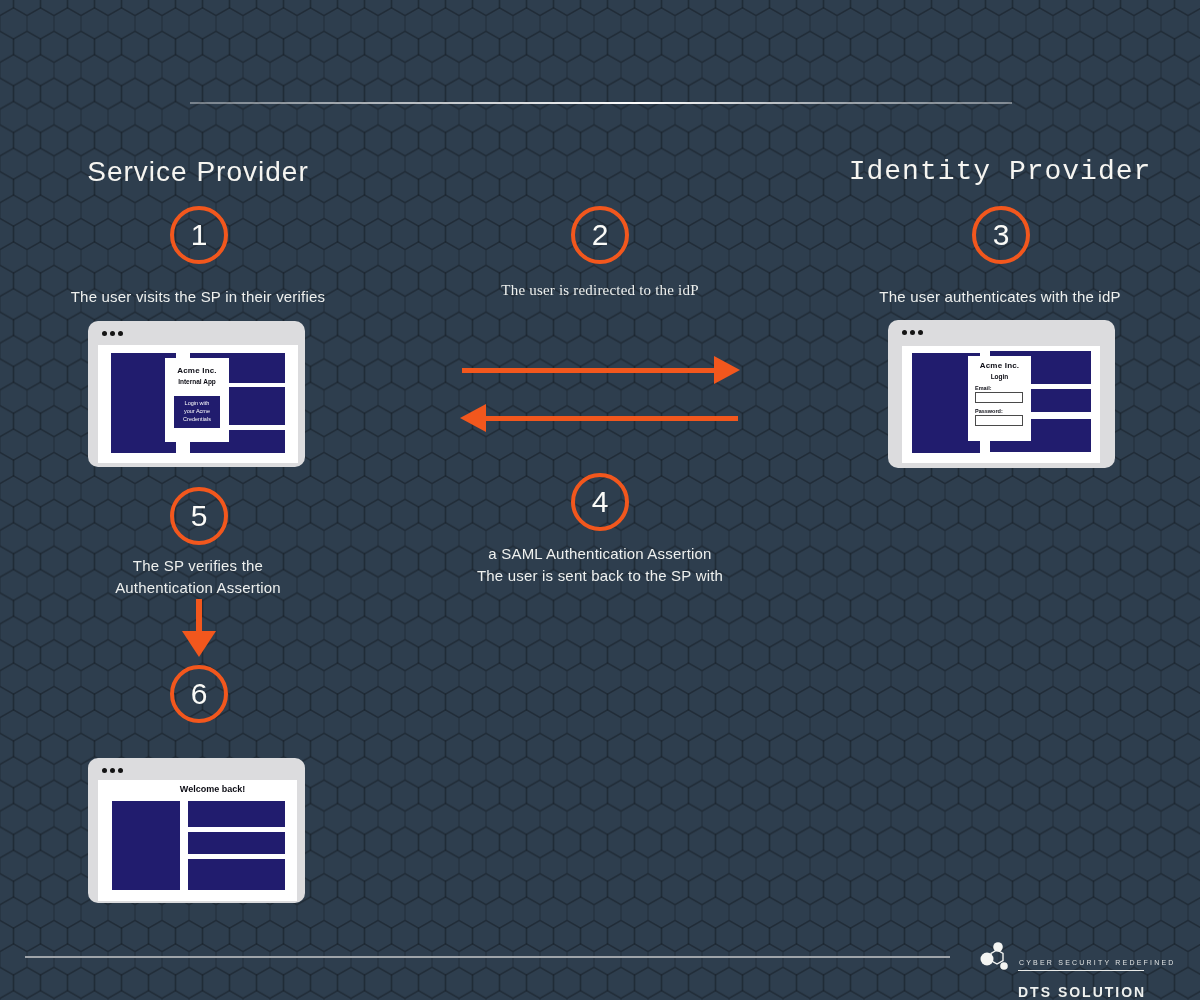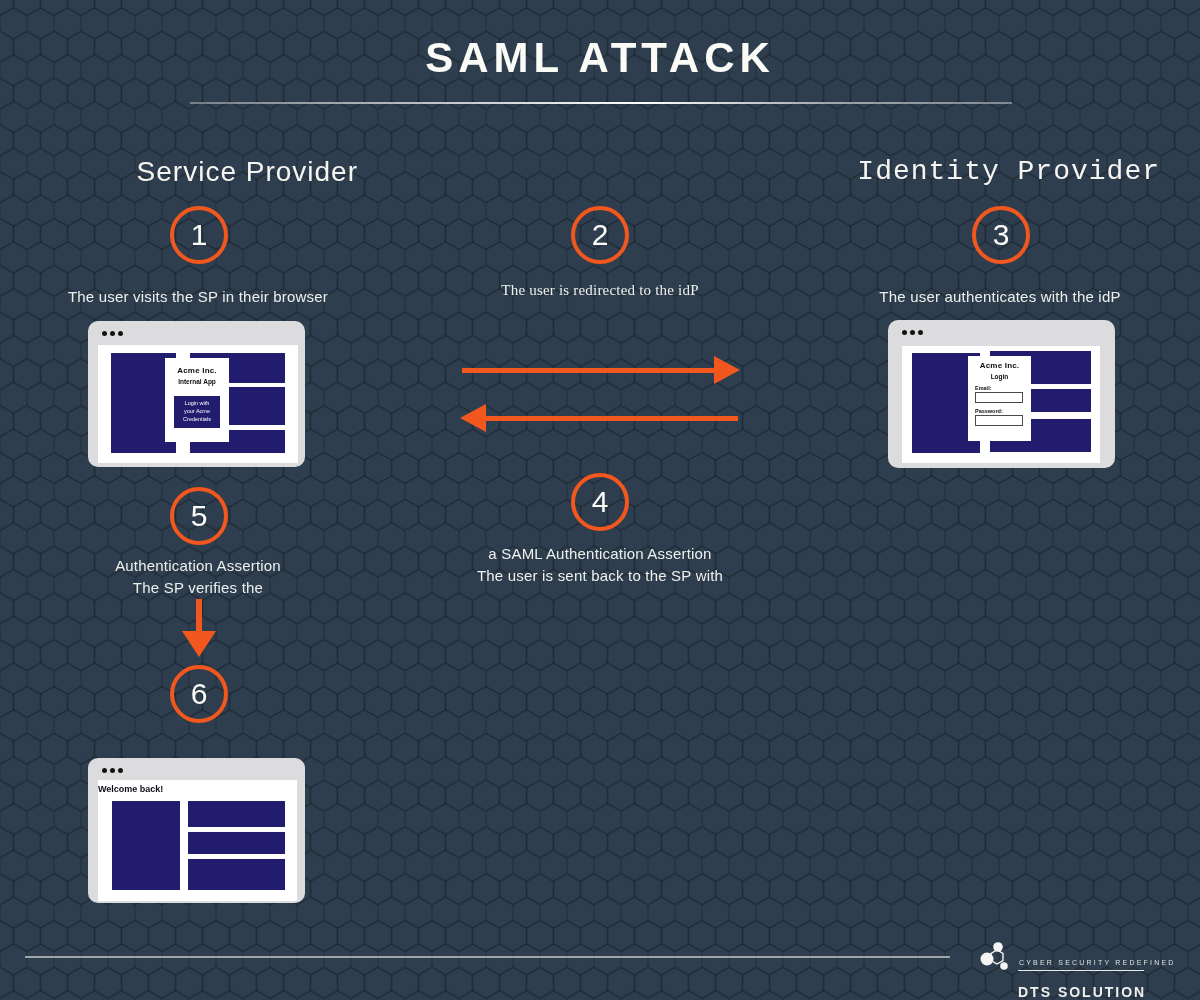--- a/index.html
+++ b/index.html
@@ -12,21 +12,21 @@
   
   .title{
     position:absolute;left:0;top:34px;width:1200px;text-align:center;
     font-size:42px;font-weight:700;letter-spacing:5px;color:#fafaf6;z-index:2;
   }
   .title-divider{
     position:absolute;left:190px;top:102px;width:822px;height:2px;z-index:2;
     background:linear-gradient(90deg,rgba(255,255,255,.35),rgba(255,255,255,.7) 30%,#ffffff 55%,rgba(255,255,255,.55) 78%,rgba(255,255,255,.4));
   }
   .col-heading{
-    position:absolute;width:320px;text-align:right;z-index:2;
+    position:absolute;width:320px;text-align:center;z-index:2;
     font-size:28px;font-weight:500;letter-spacing:1px;color:#f6f5f1;
   }
 
   
   .step-circle{
     position:absolute;width:50px;height:50px;border:4px solid #f2571d;border-radius:50%;
     display:flex;align-items:center;justify-content:center;z-index:2;
     color:#fbfbf8;font-size:30px;font-weight:400;
   }
   .step-text{
@@ -51,21 +51,21 @@
   .panel{position:absolute;background:#ffffff;z-index:3;text-align:center;color:#0c0c14;}
   .panel-title{font-size:8px;font-weight:700;margin-top:8px;letter-spacing:.2px;}
   .panel-sub{font-size:6.5px;font-weight:700;margin-top:3px;}
   .panel-btn{
     margin:11px auto 0 auto;width:46px;background:#211c6e;color:#ffffff;
     font-size:5.5px;line-height:1.45;padding:4px 0;font-weight:400;
   }
   .form{padding:0 7px;text-align:left;}
   .form-label{font-size:5.5px;font-weight:700;margin-top:5px;color:#0c0c14;}
   .form-input{width:46px;height:9px;border:1px solid #4a4a4a;background:#ffffff;margin-top:1px;}
-  .welcome-msg{position:absolute;left:0;top:4px;width:100%;text-align:left;font-size:9px;font-weight:700;color:#0c0c14;}
+  .welcome-msg{position:absolute;left:15px;top:4px;width:100%;text-align:center;font-size:9px;font-weight:700;color:#0c0c14;}
 
   
   .footer-line{position:absolute;left:25px;top:956px;width:925px;height:2px;background:#9fa4a9;z-index:2;}
   .brand{position:absolute;left:1018px;top:940px;font-size:14px;font-weight:700;letter-spacing:2px;color:#eef0ee;z-index:2;margin-top:44px;}
   .tagline{position:absolute;left:1019px;top:959px;font-size:7px;letter-spacing:2.2px;color:#dfe2e2;z-index:2;}
   .tagline-line{position:absolute;left:1018px;top:970px;width:126px;height:1px;background:#e8eae8;z-index:2;}
   .logo{position:absolute;left:978px;top:936px;z-index:2;}
 </style>
 </head>
 <body>
@@ -80,31 +80,30 @@
           <path d="M27,-15.6 L40.5,-7.8 L40.5,7.8 L27,15.6 L13.5,7.8 L13.5,-7.8 Z"></path>
           <path d="M13.5,7.8 L27,15.6 L27,31.2 L13.5,39 L0,31.2 L0,15.6 Z"></path>
           <path d="M0,31.2 L13.5,39 L13.5,54.6 L0,62.4 L-13.5,54.6 L-13.5,39 Z"></path>
           <path d="M27,31.2 L40.5,39 L40.5,54.6 L27,62.4 L13.5,54.6 L13.5,39 Z"></path>
         </g>
       </pattern>
     </defs>
     <rect x="0" y="0" width="1200" height="1000" fill="url(#hex)"></rect>
   </svg>
 
-  <div class="title">SAML ATTACK</div>
   <div class="title-divider"></div>
 
   <div class="col-heading" style="left:38px;top:156px;">Service Provider</div>
   <div class="col-heading" style="left:840px;top:156px;font-family:Liberation Mono, monospace;">Identity Provider</div>
 
   <div class="step-circle" style="left:170px;top:206px;">
     <span>1</span>
   </div>
   <div class="step-text" style="left:28px;top:286px;">
-    <div>The user visits the SP in their browser</div>
+    <div>The user visits the SP in their verifies</div>
   </div>
 
   <div class="step-circle" style="left:571px;top:206px;">
     <span>2</span>
   </div>
   <div class="step-text" style="left:430px;top:279px;font-family:Liberation Serif, serif;">
     <div>The user is redirected to the idP</div>
   </div>
 
   <div class="step-circle" style="left:972px;top:206px;">
@@ -124,22 +123,22 @@
   </div>
   <div class="step-text" style="left:430px;top:543px;">
     <div>a SAML Authentication Assertion</div>
     <div>The user is sent back to the SP with</div>
   </div>
 
   <div class="step-circle" style="left:170px;top:487px;">
     <span>5</span>
   </div>
   <div class="step-text" style="left:28px;top:555px;">
+    <div>The SP verifies the</div>
     <div>Authentication Assertion</div>
-    <div>The SP verifies the</div>
   </div>
 
   <div class="v-line" style="left:196px;top:599px;height:34px;"></div>
   <div class="tri tri-down" style="left:182px;top:631px;"></div>
 
   <div class="step-circle" style="left:170px;top:665px;">
     <span>6</span>
   </div>
 
   <div class="browser" style="left:88px;top:321px;width:217px;height:146px;">

